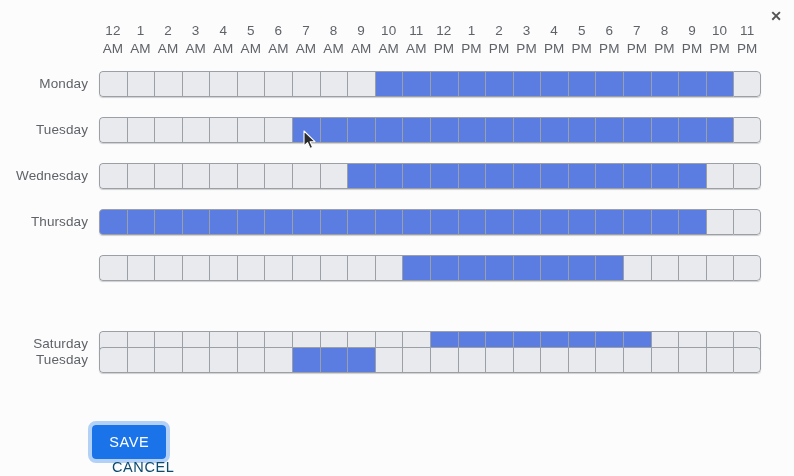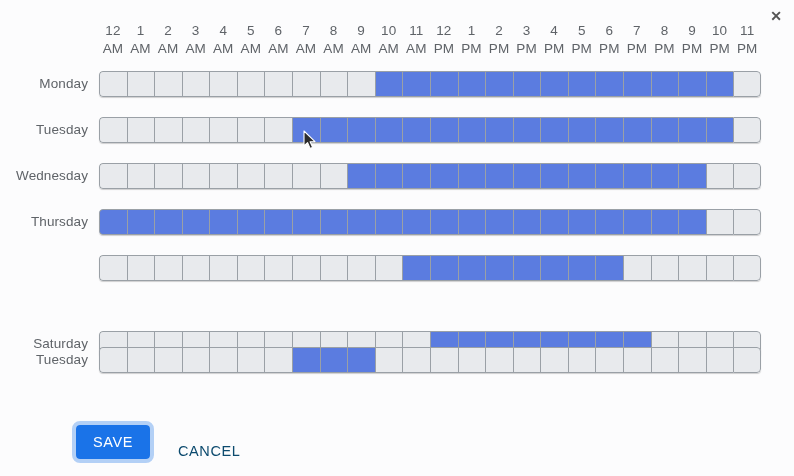--- a/index.html
+++ b/index.html
@@ -99,24 +99,25 @@
     cursor: pointer;
   }
   .cell:last-child { border-right-width: 1px; }
   .cell.on { background: #5b7ce0; }
   .cells .cell:first-child { border-top-left-radius: 4px; border-bottom-left-radius: 4px; }
   .cells .cell:last-child  { border-top-right-radius: 4px; border-bottom-right-radius: 4px; }
 
   
   #footer {
     position: absolute;
-    left: 76px;
+    left: 84px;
     top: 425px;
     display: flex;
-    align-items: flex-end;
+    align-items: center;
+    flex-direction: column;
   }
   #save-button {
     background: #1a73e8;
     color: #ffffff;
     font-size: 14.5px;
     letter-spacing: 0.6px;
     padding: 9px 17px;
     border: none;
     border-radius: 4px;
     cursor: pointer;

